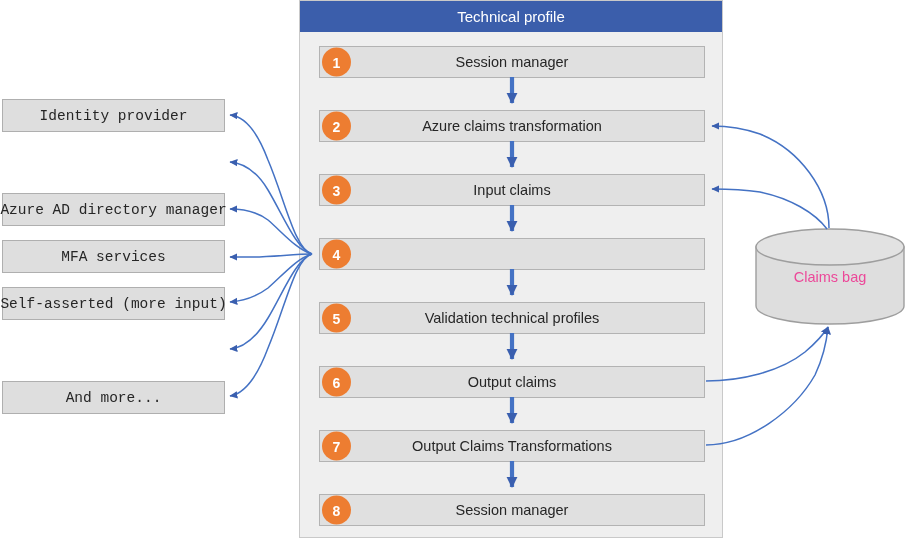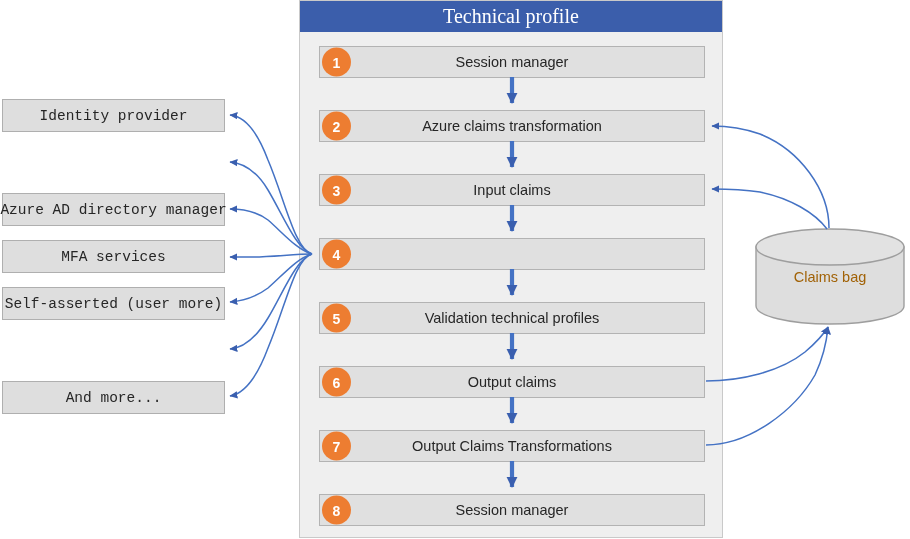--- a/index.html
+++ b/index.html
@@ -36,23 +36,22 @@
     background:#EFEFEF;
     border:1px solid #C9C9C9;
     box-sizing:border-box;
   }
   #panel-header{
     position:absolute;left:0;top:0;
     width:100%;height:31px;
     background:#3B5EAB;
     color:#ffffff;
     display:flex;align-items:center;justify-content:center;
-    font-size:20px;
+    font-size:15px;
     box-sizing:border-box;
-    font-family:Liberation Serif, serif;
   }
 
   .step-box{
     position:absolute;
     left:19px;width:386px;height:32px;
     background:#E0E0E0;
     border:1px solid #B3B3B3;
     box-sizing:border-box;
     display:flex;align-items:center;justify-content:center;
     font-size:14.5px;color:#262626;
@@ -71,40 +70,40 @@
   .step-label{pointer-events:none;}
 
   
   #bag{
     position:absolute;
     left:755px;top:228px;width:150px;height:97px;
   }
   #bag-label{
     position:absolute;left:0;top:0;width:150px;height:97px;
     display:flex;align-items:center;justify-content:center;
-    font-size:14.5px;color:#a16207;
+    font-size:14.5px;color:#ec4899;
     white-space:nowrap;
   }
 </style>
 </head>
 <body>
 
 <div id="stage">
 
   <div class="src-box" style="top:99px">
       <span>Identity provider</span>
     </div>
   <div class="src-box" style="top:193px">
       <span>Azure AD directory manager</span>
     </div>
   <div class="src-box" style="top:240px">
       <span>MFA services</span>
     </div>
   <div class="src-box" style="top:287px">
-      <span>Self-asserted (user more)</span>
+      <span>Self-asserted (more input)</span>
     </div>
   <div class="src-box" style="top:381px">
       <span>And more...</span>
     </div>
 
   <div id="panel">
     <div id="panel-header">Technical profile</div>
 
     <div class="step-box" style="top:45px">
       <span class="step-badge">1</span>

